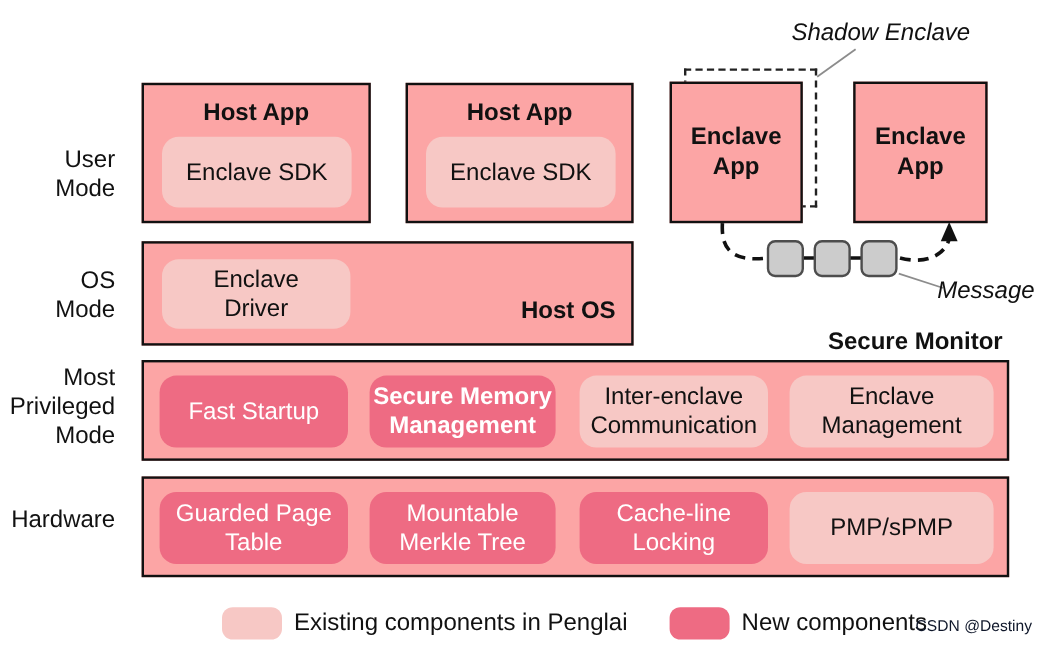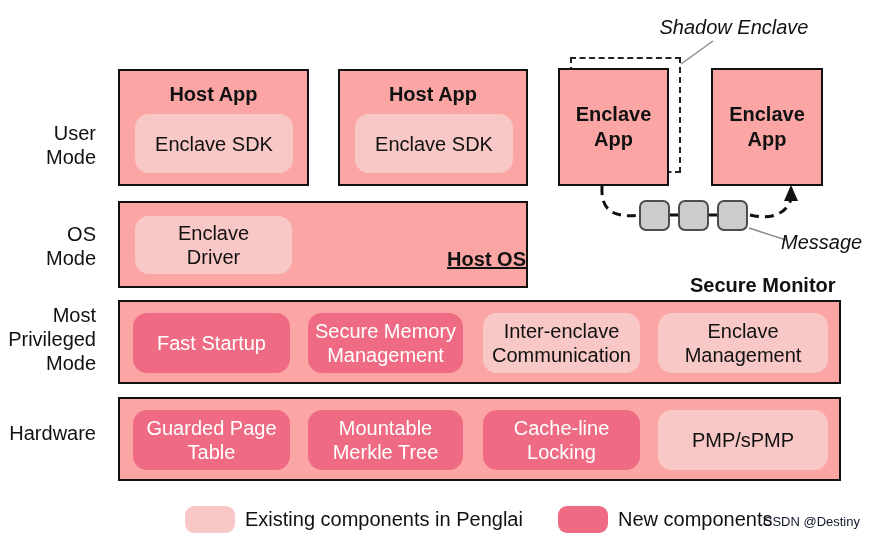--- a/index.html
+++ b/index.html
@@ -133,27 +133,27 @@
 App</div>
   <div class="outline-box enclave-app" style="left:711px; top:68px; width:112px; height:118px;">Enclave
 App</div>
 
   <div class="annot" style="left:634px; top:16px; width:200px; text-align:center;">Shadow Enclave</div>
   <div class="annot" style="left:781px; top:231px;">Message</div>
 
   <div class="outline-box" style="left:118px; top:201px; width:410px; height:87px;">
     <div class="pill c-existing" style="left:15px; top:13px; width:157px; height:58px;">Enclave
 Driver</div>
-    <div class="abs" style="right:0; top:45px; font-weight:bold; font-size:20px;text-decoration:underline;">Host OS</div>
+    <div class="abs" style="right:13px; top:45px; font-weight:bold; font-size:20px;">Host OS</div>
   </div>
 
   <div class="abs" style="left:690px; top:274px; font-weight:bold; font-size:20px;">Secure Monitor</div>
   <div class="outline-box" style="left:118px; top:300px; width:723px; height:84px;"></div>
   <div class="pill c-new" style="left:133px; top:313px; width:157px; height:60px; z-index:3;">Fast Startup</div>
-  <div class="pill c-new" style="left:308px; top:313px; width:155px; height:60px; z-index:3;">Secure Memory
+  <div class="pill c-new" style="left:308px; top:313px; width:155px; height:60px; z-index:3;font-weight:bold;">Secure Memory
 Management</div>
   <div class="pill c-existing" style="left:483px; top:313px; width:157px; height:60px; z-index:3;">Inter-enclave
 Communication</div>
   <div class="pill c-existing" style="left:658px; top:313px; width:170px; height:60px; z-index:3;">Enclave
 Management</div>
 
   <div class="outline-box" style="left:118px; top:397px; width:723px; height:84px;"></div>
   <div class="pill c-new" style="left:133px; top:410px; width:157px; height:60px; z-index:3;">Guarded Page
 Table</div>
   <div class="pill c-new" style="left:308px; top:410px; width:155px; height:60px; z-index:3;">Mountable

